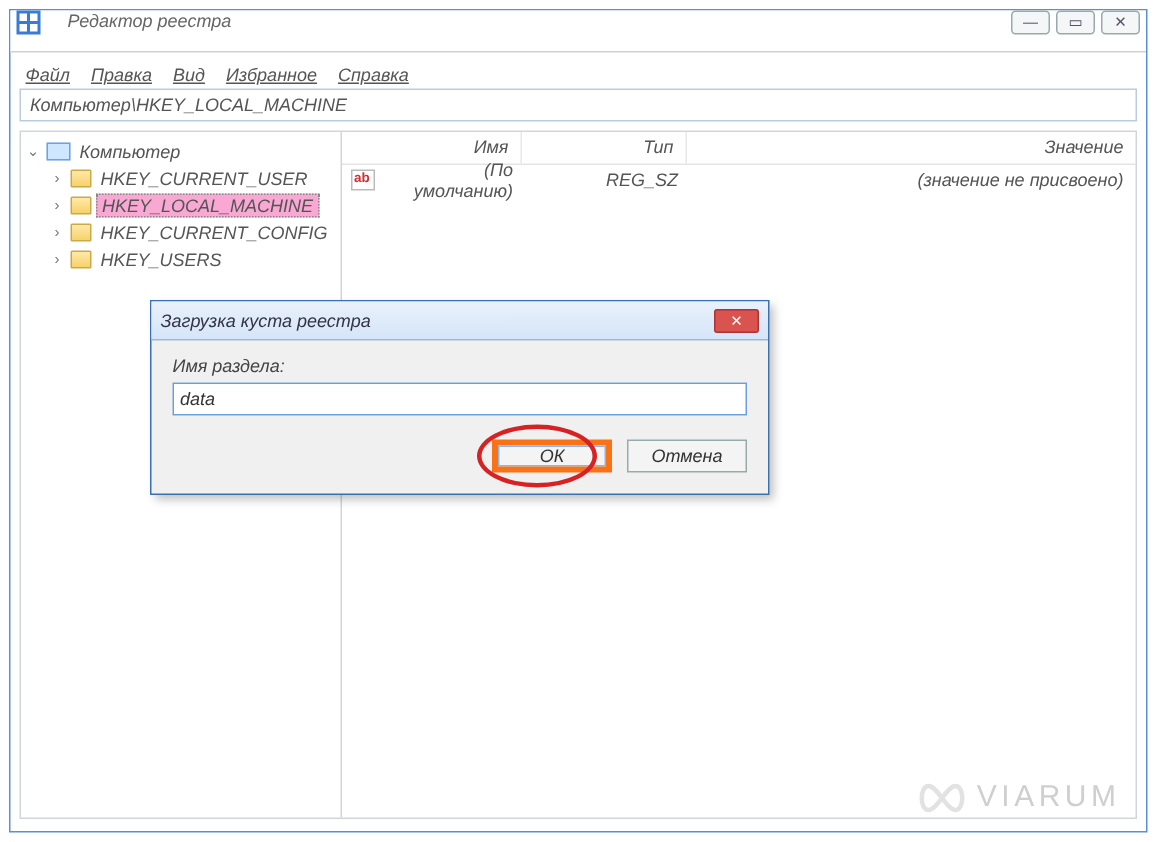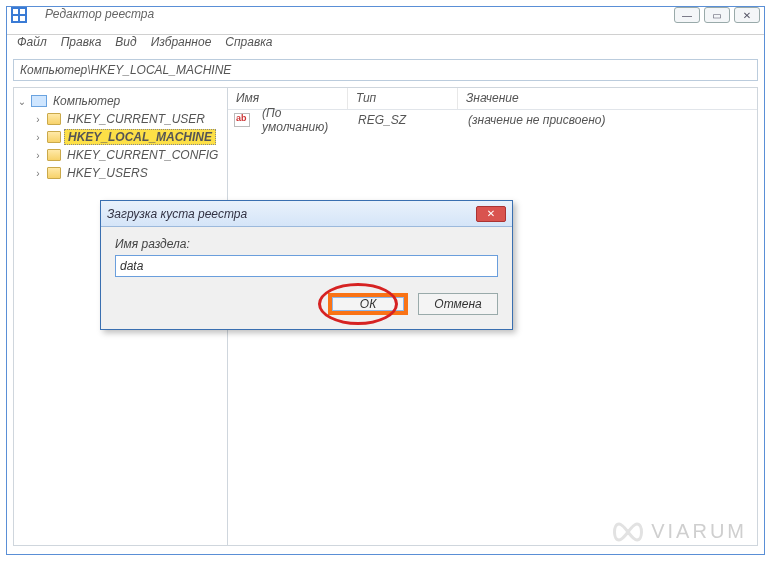--- a/index.html
+++ b/index.html
@@ -56,24 +56,25 @@
     background: #f4f6f8;
     display:flex;align-items:center;justify-content:center;
     font-style: normal;
     font-size: 10px;
     color:#556;
     cursor: default;
   }
   .menubar {
     height: 22px;
     display:flex;
-    align-items:flex-start;
+    align-items:flex-end;
     gap: 14px;
     padding: 0 10px;
     color:#555;
+    text-decoration:underline;
   }
   .menubar span { cursor:default; }
   .addrbar {
     height: 22px;
     border: 1px solid #bcd;
     margin: 2px 6px;
     padding: 2px 6px;
     display:flex;
     align-items:center;
     background:#fff;
@@ -113,36 +114,35 @@
     border:1px solid #caa94a;
     border-radius:1px;
   }
   .pcicon {
     width:16px;height:12px;
     background:#cfe6ff;
     border:1px solid #6aa3e0;
   }
   .node-label { padding: 0 3px; }
   .node-label.sel {
-    background:#fde047;
+    background:#f9a8d4;
     border:1px dotted #888;
-    font-weight:bold;
   }
   .indent1 { padding-left: 16px; }
   .list {
     flex:1;
     position:relative;
   }
   .list-header {
     display:flex;
     height: 22px;
     border-bottom: 1px solid #e1e5ea;
     color:#555;
   }
-  .col { padding: 3px 8px; }
+  .col { padding: 3px 8px; text-align: right; }
   .col.name { width: 120px; border-right:1px solid #e8e8e8;}
   .col.type { width: 110px; border-right:1px solid #e8e8e8;}
   .col.val  { flex:1; }
   .list-row {
     display:flex;
     height: 20px;
     align-items:center;
   }
   .valicon {
     width:16px;height:14px;

